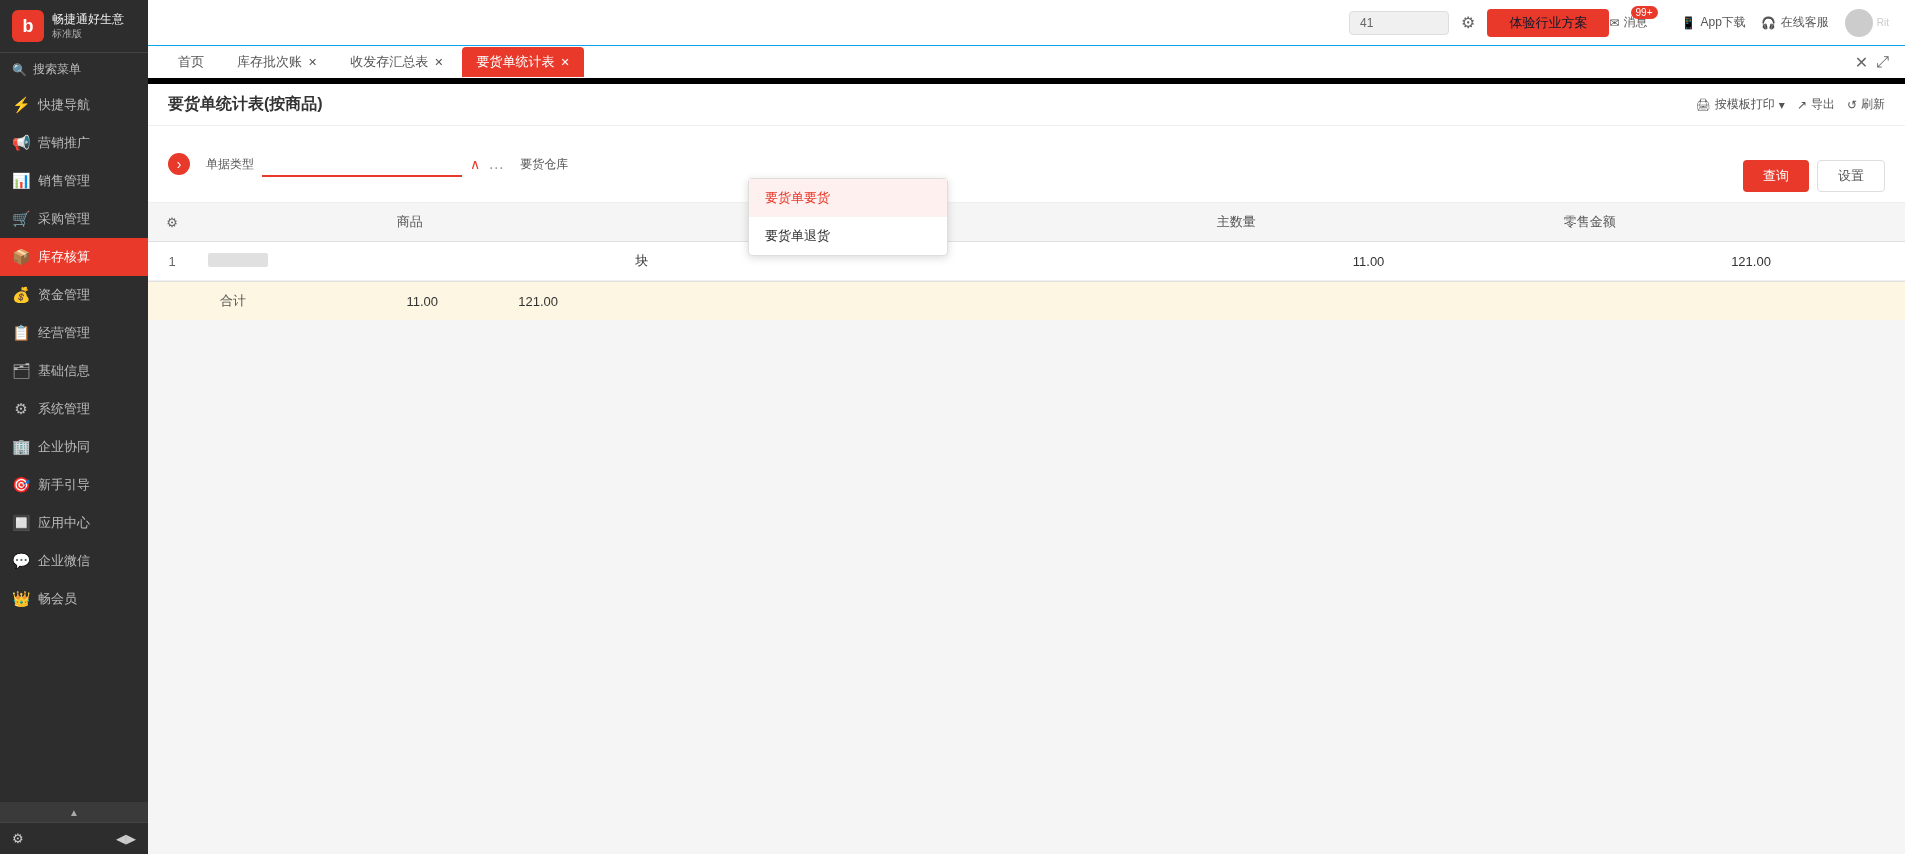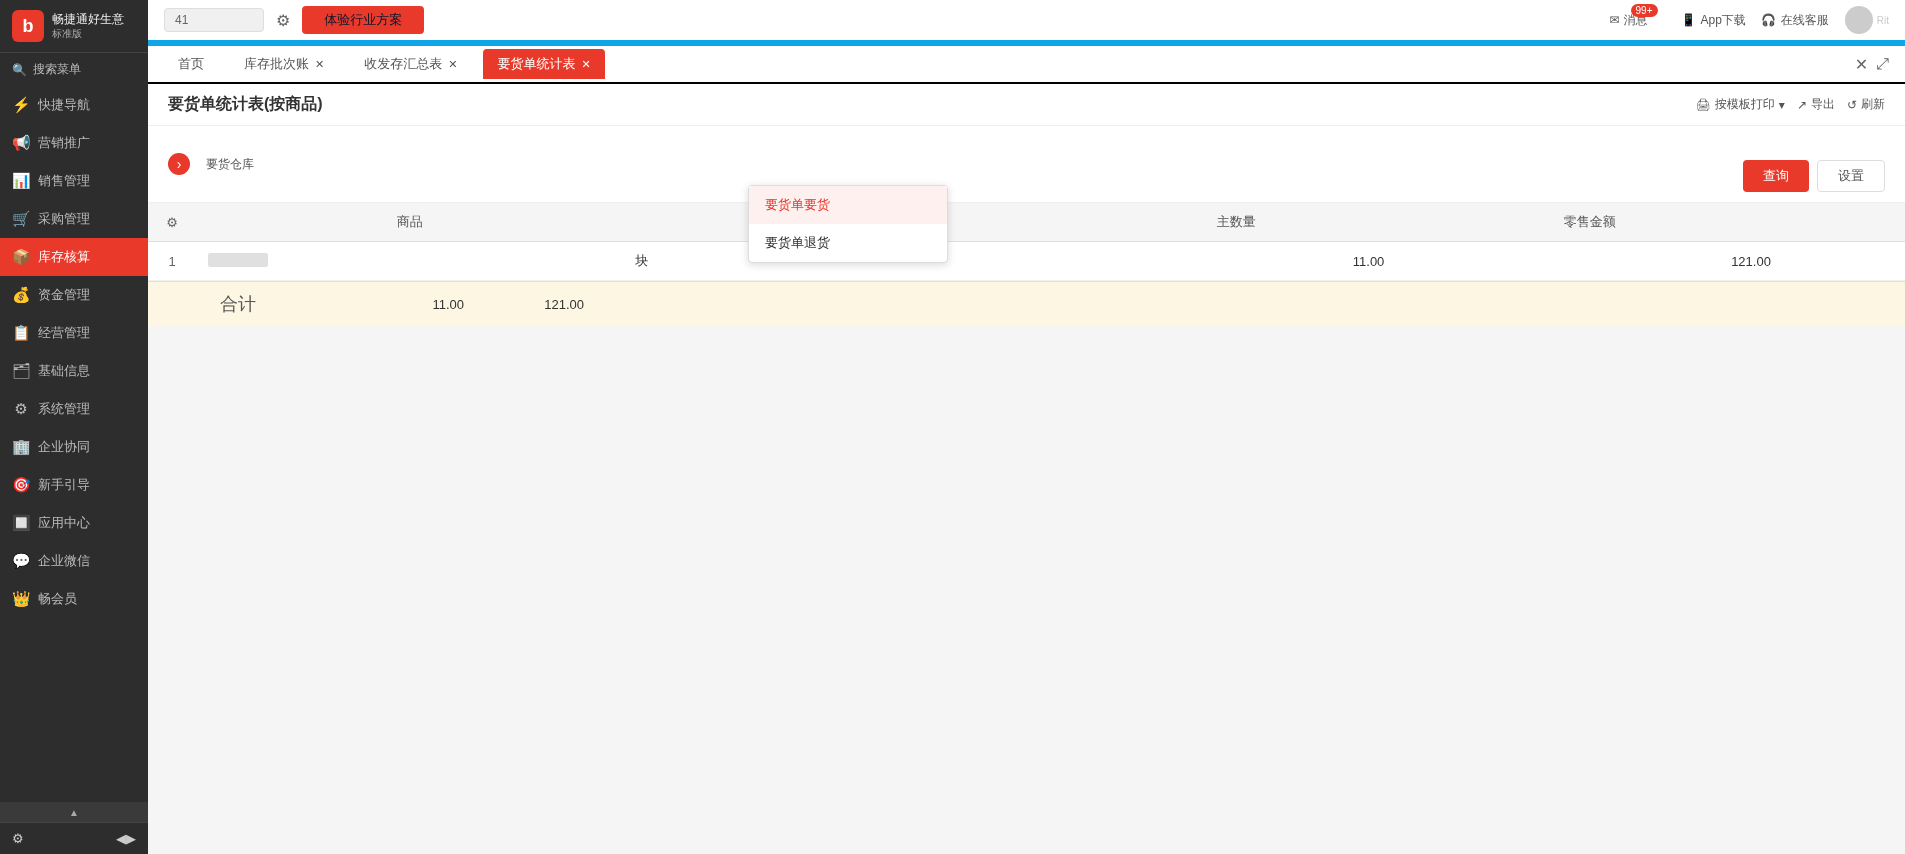--- a/index.html
+++ b/index.html
@@ -88,24 +88,24 @@
       flex: 1;
       display: flex;
       flex-direction: column;
       height: 100%;
       overflow: hidden;
     }
 
     
     .topbar {
       background: white;
-      border-bottom: 6px solid #0ea5e9;
-      display: flex;
-      align-items: center;
-      justify-content: space-between;
+      border-bottom: 1px solid #0ea5e9;
+      display: flex;
+      align-items: center;
+      justify-content: flex-end;
       padding: 0 16px;
       height: 46px;
       flex-shrink: 0;
     }
     .topbar-left { display: flex; align-items: center; gap: 12px; }
     .topbar-search {
       background: #f0f0f0;
       border: 1px solid #ddd;
       border-radius: 4px;
       padding: 4px 10px;
@@ -133,27 +133,27 @@
       font-size: 10px;
       position: absolute;
       top: -8px;
       right: -10px;
     }
     .avatar { width: 28px; height: 28px; background: #ccc; border-radius: 50%; }
 
     
     .tabbar {
       background: white;
-      border-bottom: 2px solid #000000;
+      border-bottom: 6px solid #000000;
       display: flex;
       align-items: center;
       padding: 0 16px;
       height: 38px;
       flex-shrink: 0;
-      gap: 12px;
+      gap: 5px;
     }
     .tab {
       display: flex;
       align-items: center;
       padding: 6px 14px;
       font-size: 13px;
       cursor: pointer;
       color: #555;
       border-radius: 4px 4px 0 0;
       gap: 6px;
@@ -234,21 +234,21 @@
       width: 200px;
       border: none;
       border-bottom: 2px solid #e8392a;
       padding: 4px 8px;
       font-size: 13px;
       outline: none;
       background: transparent;
     }
     .filter-type-dropdown {
       position: absolute;
-      top: 59px;
+      top: 52px;
       left: 600px;
       background: white;
       border: 1px solid #ddd;
       border-radius: 4px;
       width: 200px;
       z-index: 100;
       box-shadow: 0 2px 8px rgba(0,0,0,0.15);
     }
     .dropdown-item {
       padding: 10px 16px;
@@ -314,21 +314,21 @@
     .row-num { color: #666; text-align: center; }
 
     
     .table-footer {
       background: #fdf6e3;
       border-top: 1px solid #e0e0e0;
       padding: 10px 12px;
       display: flex;
       align-items: center;
     }
-    .footer-label { font-size: 18px; color: #555; margin-right: 20px; padding-left: 60px; }
+    .footer-label { font-size: 13px; color: #555; margin-right: 4px; padding-left: 60px; }
     .footer-nums { display: flex; gap: 0; }
     .footer-num { font-size: 13px; color: #333; width: 120px; text-align: right; padding-right: 12px; }
   </style>
 </head>
 <body>
 
 <div class="sidebar">
   <div class="sidebar-logo">
     <div class="sidebar-logo-icon">b</div>
     <div>
@@ -478,20 +478,26 @@
           <span>↺</span>
           <span>刷新</span>
         </div>
       </div>
     </div>
 
     <div class="filter-bar">
       <div class="filter-expand-btn">›</div>
 
 
+      <div class="filter-type-group">
+        <span class="filter-type-label">单据类型</span>
+        <input class="filter-type-input" type="text" value="" style="">
+        <span class="filter-chevron">∧</span>
+        <span class="filter-more-icon">…</span>
+      </div>
 
       <div class="filter-group">
         <span class="warehouse-label">要货仓库</span>
       </div>
 
       <div class="filter-actions">
         <button class="query-btn">查询</button>
         <button class="settings-btn">设置</button>
       </div>
 

